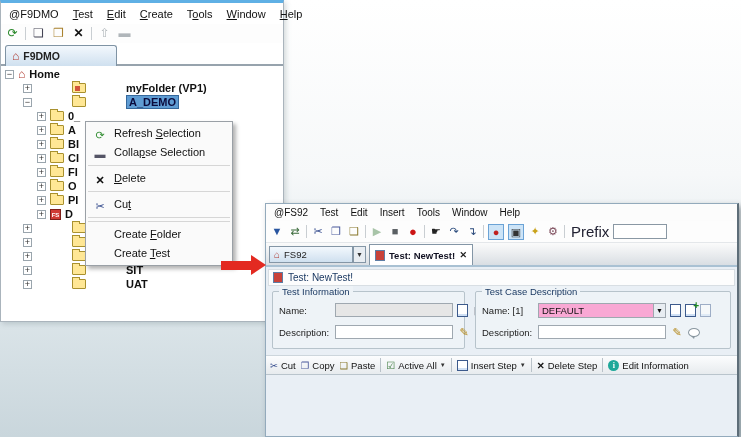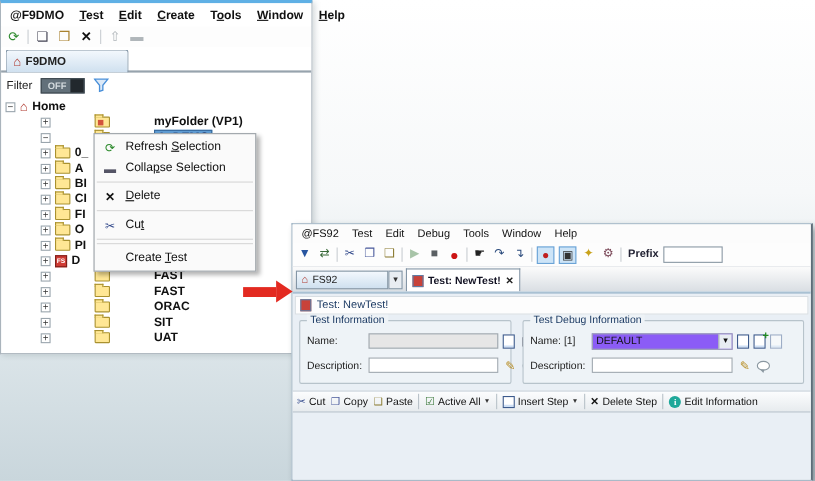--- a/index.html
+++ b/index.html
@@ -8,21 +8,21 @@
     background:linear-gradient(180deg,#ffffff 0%,#f6f8f9 40%,#dde6ea 70%,#c9d6dc 100%); }
 
   .g { display:inline-block; text-align:center; flex:none; }
 
   
   .win-left { position:absolute; left:0; top:0; width:284px; height:322px;
     background:#fff; border:1px solid #aab4bc; border-top:3px solid #5fb0e5;
     box-shadow:2px 2px 5px rgba(90,110,120,.25); }
   .lw-menu { display:flex; align-items:center; height:21px; padding-left:8px; column-gap:14px;
     font-size:11px; color:#111; background:#fff; }
-  .lw-menu .mitem { cursor:default;font-weight:bold; }
+  .lw-menu .mitem { cursor:default; }
   .lw-tbar { display:flex; align-items:center; height:19px; padding:1px 4px; gap:5px; background:#fdfdfd; }
   .tsep { width:1px; height:13px; background:#c9ced2; flex:none; }
   .tico { font-size:12px; line-height:13px; width:15px; }
   .dis { color:#b0b6ba; }
   .lw-tabrow { position:relative; height:23px; border-bottom:2px solid #97a3ad; background:#fff; }
   .lw-tab { position:absolute; left:4px; top:2px; width:112px; height:21px;
     background:linear-gradient(180deg,#f3f8fd,#cfe0ef); border:1px solid #7f93a4; border-bottom:none;
     border-radius:3px 3px 0 0; display:flex; align-items:center; gap:4px; padding-left:6px;
     font-size:10.5px; font-weight:bold; color:#222; }
   .home-ico { color:#b03a30; font-size:12px; line-height:10px; }
@@ -37,21 +37,21 @@
   .exp { width:9px; height:9px; border:1px solid #9aa5ad; background:#fff; flex:none;
     font-size:9px; line-height:7px; text-align:center; font-weight:normal; color:#333; }
   .exp.plus::before { content:"+"; } .exp.minus::before { content:"−"; }
   .folder { width:14px; height:10px; background:#ffe795; border:1px solid #a9912f; border-radius:1px; position:relative; flex:none; }
   .folder::before { content:""; position:absolute; left:-1px; top:-3px; width:6px; height:2px;
     background:#ffe795; border:1px solid #a9912f; border-bottom:none; }
   .folder.special::after { content:""; position:absolute; left:2px; top:2px; width:5px; height:5px; background:#d2543c; }
   .fsico { width:11px; height:11px; background:#cf3b34; color:#fff; font-size:6px; font-weight:bold;
     line-height:11px; text-align:center; flex:none; border:1px solid #7e1f1a; }
   .sel-lbl { background:#5f9cd3; border:1px solid #35689c; color:#0a0a3c; padding:0 2px; }
-  .lvl0{padding-left:4px;} .lvl1{padding-left:36px;gap:40px;} .lvl2{padding-left:36px;}
+  .lvl0{padding-left:4px;} .lvl1{padding-left:22px;gap:40px;} .lvl2{padding-left:36px;}
 
   
   .ctx { position:absolute; left:85px; top:121px; width:148px; background:#fafafa;
     border:1px solid #9aa0a6; box-shadow:3px 3px 4px rgba(0,0,0,.3); padding:2px 0; z-index:30; }
   .mi { position:relative; height:19px; line-height:19px; padding-left:28px; font-size:11px; color:#111; cursor:default; }
   .mi .mico { position:absolute; left:6px; top:2px; width:16px; font-size:11px; text-align:center; }
   .msep { height:1px; background:#d6d6d6; margin:3px 2px; }
 
   
   .arrow { position:absolute; left:221px; top:255px; z-index:40; }
@@ -62,21 +62,21 @@
   
   .win-right { position:absolute; left:265px; top:203px; width:474px; height:234px;
     background:#fff; border:1px solid #93aabc; border-right:2px solid #5d6d78;
     box-shadow:3px 3px 6px rgba(40,55,65,.45); display:flex; flex-direction:column; }
   .rw-menu { display:flex; align-items:center; height:17px; padding-left:8px; column-gap:12px;
     font-size:10px; color:#111; background:#fcfcfc; }
   .rw-tbar { display:flex; align-items:center; height:22px; padding:1px 4px; gap:4px; background:#fdfdfd;
     border-bottom:1px solid #e4e7ea; }
   .rico { font-size:11px; line-height:13px; width:14px; text-align:center; }
   .hl { background:#cde4f7; border:1px solid #6ba3d6; width:16px; height:16px; line-height:14px; }
-  .prefix-lbl { font-size:10px; font-weight:bold; color:#223; margin-left:2px; }
+  .prefix-lbl { font-size:15px; font-weight:normal; color:#223; margin-left:2px; }
   .prefix-input { width:54px; height:15px; border:1px solid #8a98a4; font-size:10px; padding:0 2px; }
   .rw-tabrow { position:relative; height:22px; background:linear-gradient(180deg,#fbfbfb,#d9dee3);
     border-bottom:1px solid #9cab b5; }
   .combo-tab { position:absolute; left:3px; top:3px; width:84px; height:17px;
     background:linear-gradient(180deg,#f3f8fd,#cfe0ef); border:1px solid #8496a6;
     display:flex; align-items:center; gap:4px; padding-left:4px; font-size:9.5px; color:#222; }
   .combo-dd { position:absolute; left:87px; top:3px; width:13px; height:17px; border:1px solid #8496a6;
     background:#e8edf2; font-size:7px; text-align:center; line-height:16px; color:#333; }
   .doc-tab { position:absolute; left:103px; top:1px; width:104px; height:21px; background:#fff;
     border:1px solid #8496a6; border-bottom:none; display:flex; align-items:center; gap:4px;
@@ -88,21 +88,21 @@
   .title-strip { height:17px; margin:2px 2px 0 2px; background:#fdfdfd; border:1px solid #d8dee3;
     display:flex; align-items:center; gap:5px; padding-left:4px; font-size:10px; color:#16355f; }
   .gwrap { display:flex; gap:10px; padding:5px 6px 0 6px; }
   .gbox { border:1px solid #b7c3cb; border-radius:2px; position:relative; padding:10px 6px 6px 6px; height:58px; background:#eef3f7; }
   .gbox .legend { position:absolute; left:6px; top:-6px; background:#eef3f7; padding:0 3px; font-size:9.5px; color:#16355f; }
   .gb-ti { width:193px; } .gb-tci { flex:1; }
   .frow { display:flex; align-items:center; gap:4px; height:16px; margin-bottom:6px; font-size:9.5px; color:#222; }
   .flabel { width:52px; flex:none; }
   .inp { height:14px; border:1px solid #9fa8b0; background:#fff; width:118px; flex:none; }
   .inp.gray { background:#e6e6e6; }
-  .combo { position:relative; width:128px; height:15px; border:1px solid #9fa8b0; background:#8b5cf6;
+  .combo { position:relative; width:128px; height:15px; border:1px solid #9fa8b0; background:#f9a8d4;
     font-size:9.5px; line-height:13px; padding-left:3px; color:#111; flex:none; }
   .combo .dd { position:absolute; right:0; top:0; width:12px; height:13px; background:#e8edf2;
     border-left:1px solid #9fa8b0; font-size:7px; text-align:center; line-height:13px; }
   .mic { font-size:11px; width:14px; text-align:center; }
   .i-doc { width:11px; height:13px; background:#fff; border:1px solid #3c5a8c;
     box-shadow:inset 0 -2px 0 #cfe0f5; flex:none; }
   .i-grid { color:#445; font-size:11px; }
   .i-add { position:relative; } .i-add::after { content:"+"; position:absolute; right:-4px; top:-5px; color:#1e8a1e; font-size:10px; font-weight:bold; }
   .i-gray { opacity:.45; }
   .brush { color:#b58a1e; font-size:11px; }
@@ -142,30 +142,20 @@
     <span class="tsep"></span>
     <span class="g tico dis">⇧</span>
     <span class="g tico dis">▬</span>
   </div>
   <div class="lw-tabrow">
     <div class="lw-tab">
       <span class="g home-ico">⌂</span>
       <span>F9DMO</span>
     </div>
   </div>
-  <div class="filter-row">
-    <span>Filter</span>
-    <span class="toggle">
-      <span>OFF</span>
-      <span class="knob"></span>
-    </span>
-    <svg class="funnel" viewBox="0 0 14 13">
-      <path d="M1 1 L13 1 L8.5 6.5 L8.5 11 L5.5 12 L5.5 6.5 Z" fill="#dce9f7" stroke="#4a90d9" stroke-width="1.2"></path>
-    </svg>
-  </div>
   <div class="tree">
     <div class="trow lvl0">
       <span class="exp minus"></span>
       <span class="g home-ico">⌂</span>
       <span>Home</span>
     </div>
     <div class="trow lvl1">
       <span class="exp plus"></span>
       <span class="folder special"></span>
       <span>myFolder (VP1)</span>
@@ -258,35 +248,38 @@
     <span><u>D</u>elete</span>
   </div>
   <div class="msep"></div>
   <div class="mi">
     <span class="mico" style="color:#334a8c">✂</span>
     <span>Cu<u>t</u></span>
   </div>
   <div class="msep"></div>
   <div class="msep"></div>
   <div class="mi">
+    <span>Create <u>F</u>older</span>
+  </div>
+  <div class="mi">
     <span>Create <u>T</u>est</span>
   </div>
 </div>
 
 <div class="arrow">
   <span class="shaft"></span>
     <span class="head"></span>
 </div>
 
 <div class="win-right">
   <div class="rw-menu">
     <span>@FS92</span>
     <span>Test</span>
     <span>Edit</span>
-    <span>Debug</span>
+    <span>Insert</span>
     <span>Tools</span>
     <span>Window</span>
     <span>Help</span>
   </div>
   <div class="rw-tbar">
     <span class="g rico" style="color:#2855a0">▼</span>
     <span class="g rico" style="color:#3a6a3a">⇄</span>
     <span class="tsep"></span>
     <span class="g rico" style="color:#334a8c">✂</span>
     <span class="g rico" style="color:#4a5a9c">❐</span>
@@ -335,21 +328,21 @@
           <span class="g mic i-grid">▦</span>
         </div>
         <div class="frow">
           <span class="flabel">Description:</span>
           <input class="inp" value="" style="">
           <span class="g mic brush">✎</span>
           <span class="bubble"></span>
         </div>
       </div>
       <div class="gbox gb-tci">
-        <span class="legend">Test Debug Information</span>
+        <span class="legend">Test Case Description</span>
         <div class="frow">
           <span class="flabel">Name:  [1]</span>
           <span class="combo">
             <span>DEFAULT</span>
             <span class="dd">▼</span>
           </span>
           <span class="i-doc g"></span>
           <span class="i-doc g i-add"></span>
           <span class="i-doc g i-gray"></span>
         </div>

